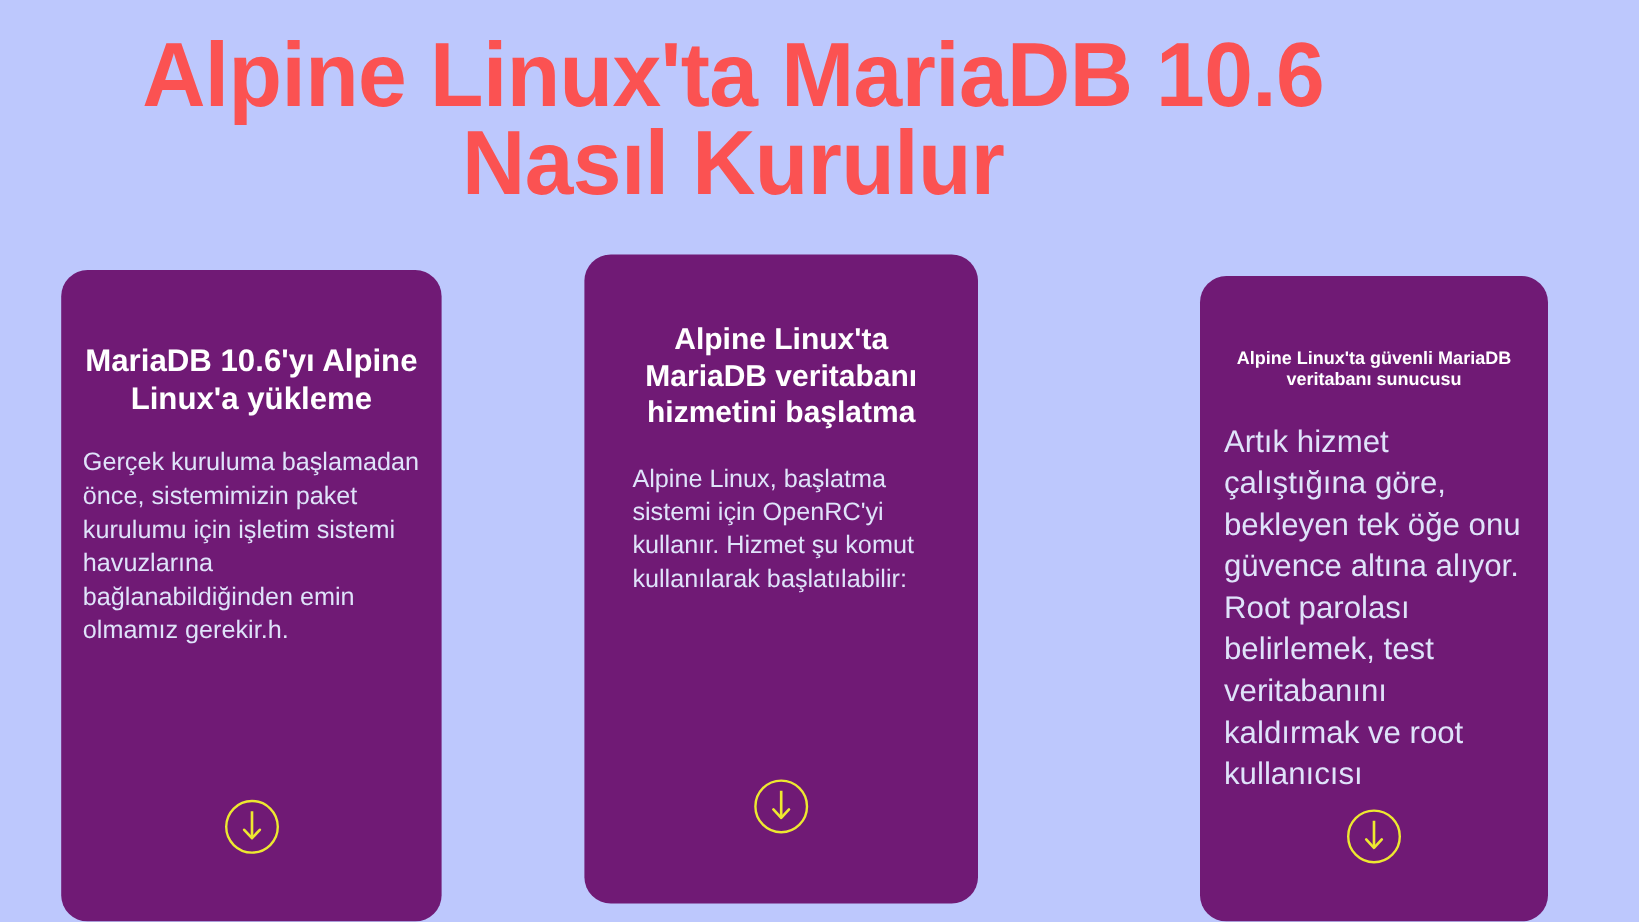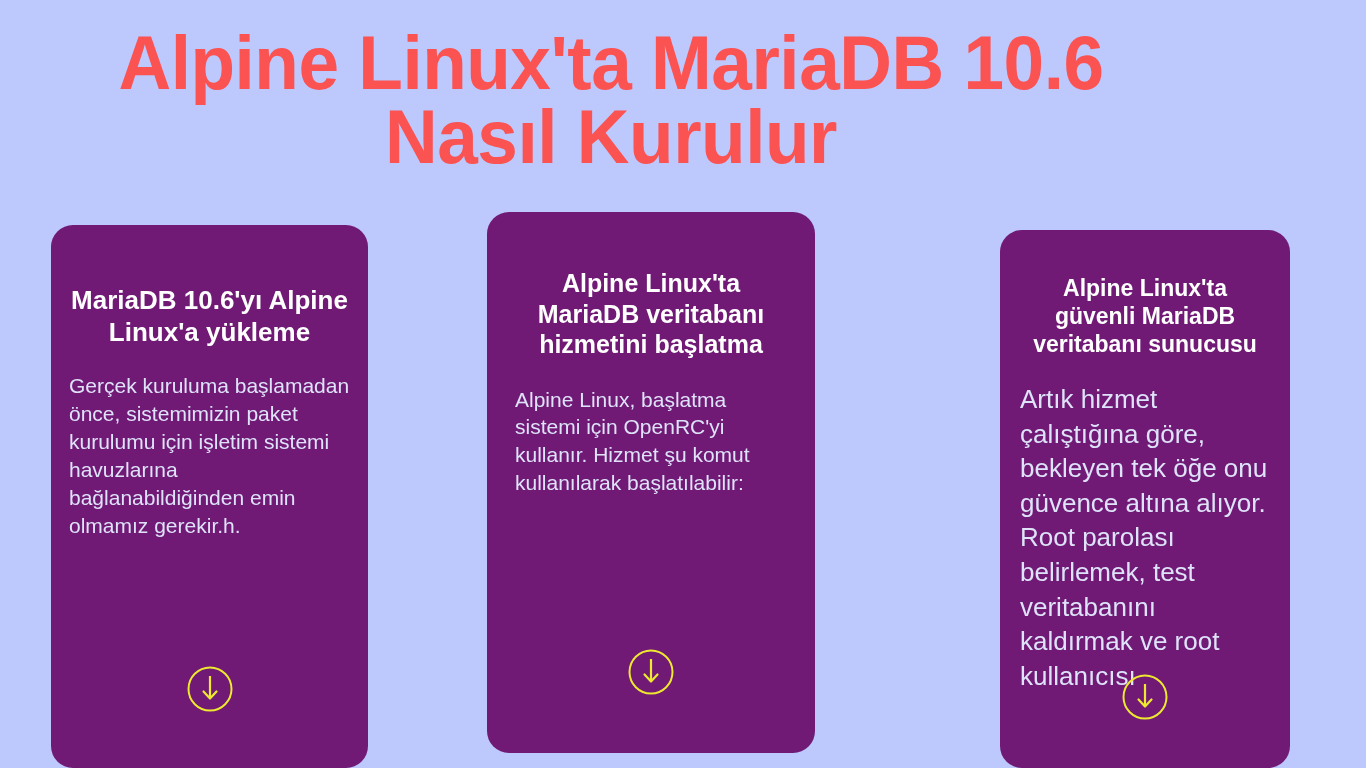--- a/index.html
+++ b/index.html
@@ -53,30 +53,30 @@
 
   .card-heading {
     color:#ffffff;
     font-weight:bold;
     text-align:center;
     line-height:1.22;
     padding:0 16px;
   }
   #card-1 .card-heading { font-size:26px; margin-top:22px; }
   #card-2 .card-heading { font-size:25px; margin-top:18px; padding:0 42px; }
-  #card-3 .card-heading { font-size:23px; margin-top:6px; padding:0 22px; }
+  #card-3 .card-heading { font-size:15px; margin-top:22px; padding:0 22px; }
 
   .card-body {
     color:#dfe3fa;
     text-align:left;
     line-height:1.33;
     font-weight:normal;
   }
   #card-1 .card-body { font-size:21px; margin-top:24px; padding:0 18px; }
-  #card-2 .card-body { font-size:21px; margin-top:26px; padding:0 28px; }
+  #card-2 .card-body { font-size:21px; margin-top:26px; padding:0 40px; }
   #card-3 .card-body { font-size:26px; margin-top:24px; padding:0 20px; }
 
   
   .arrow-icon {
     position:absolute;
     left:50%;
     transform:translateX(-50%);
     width:48px;
     height:48px;
   }

